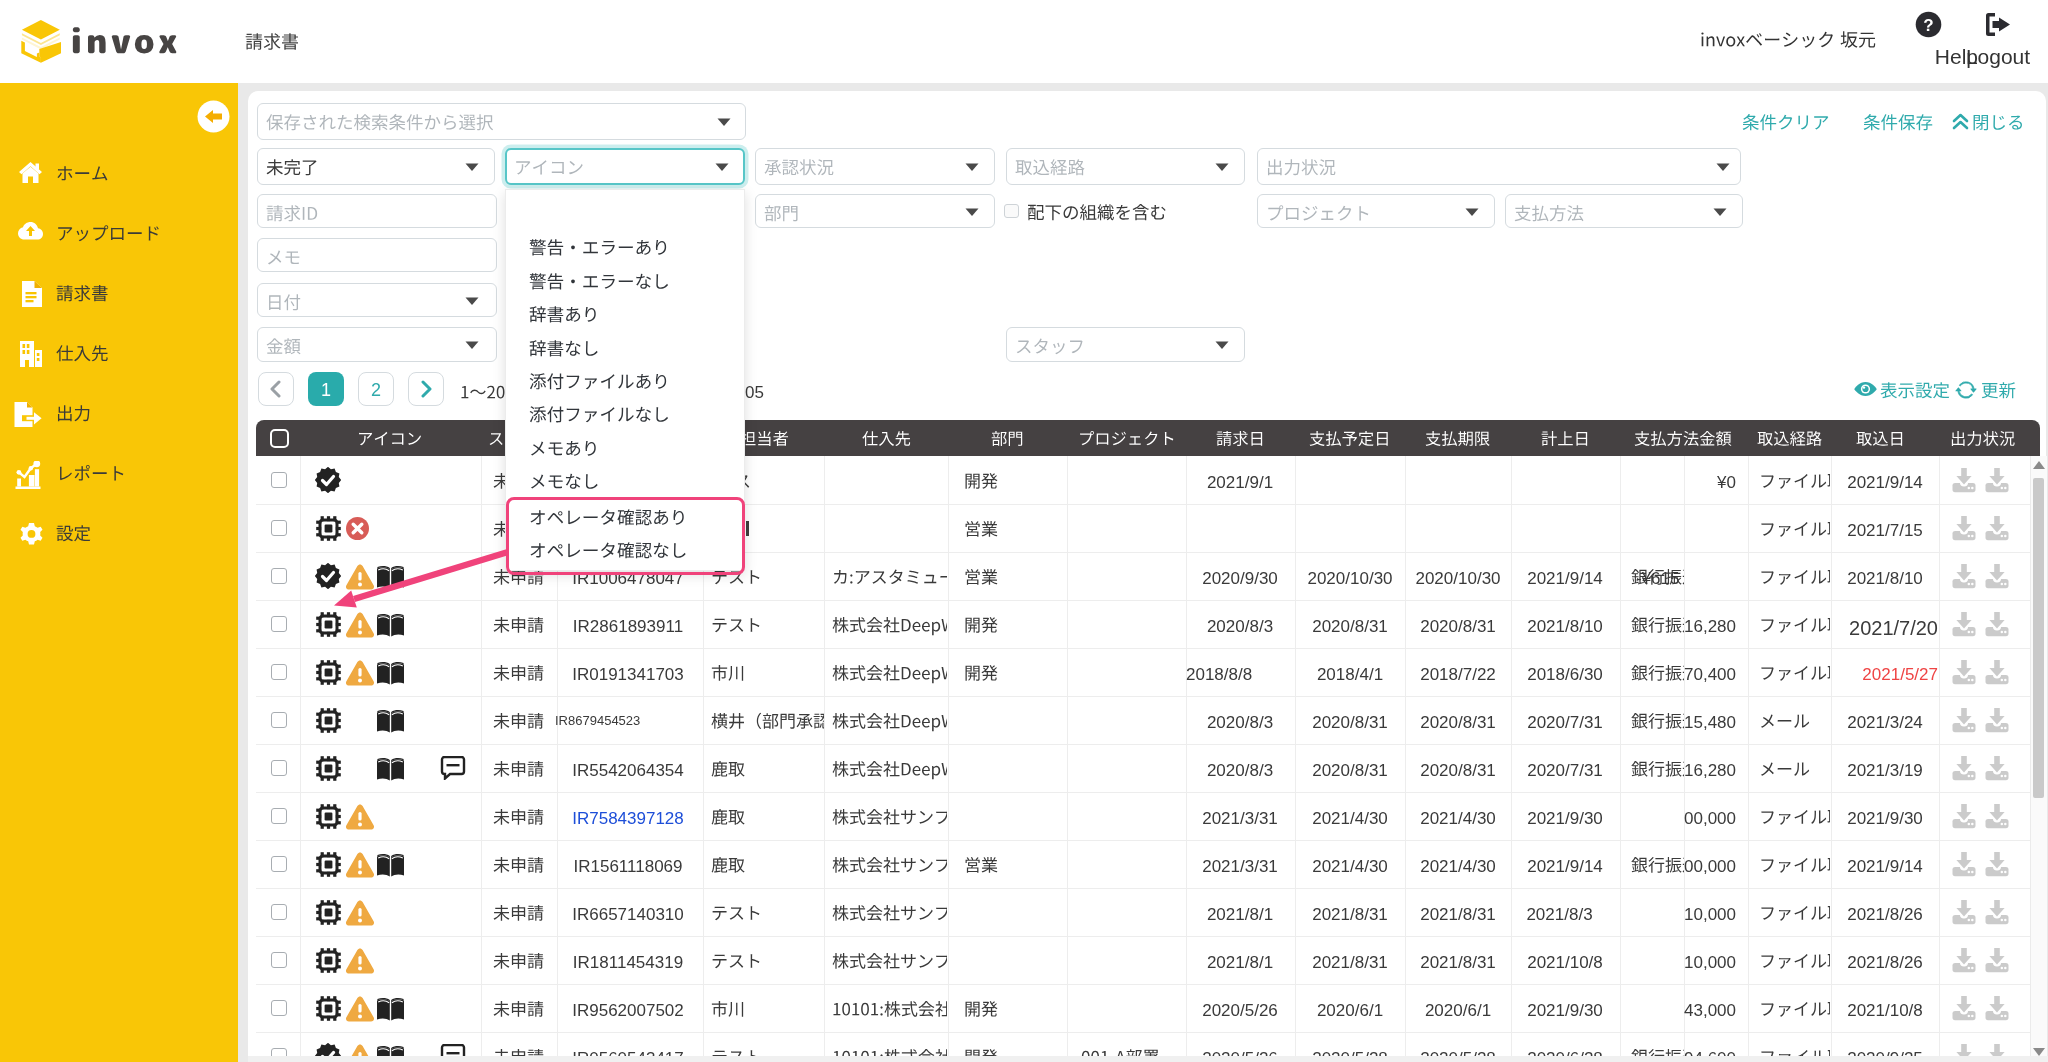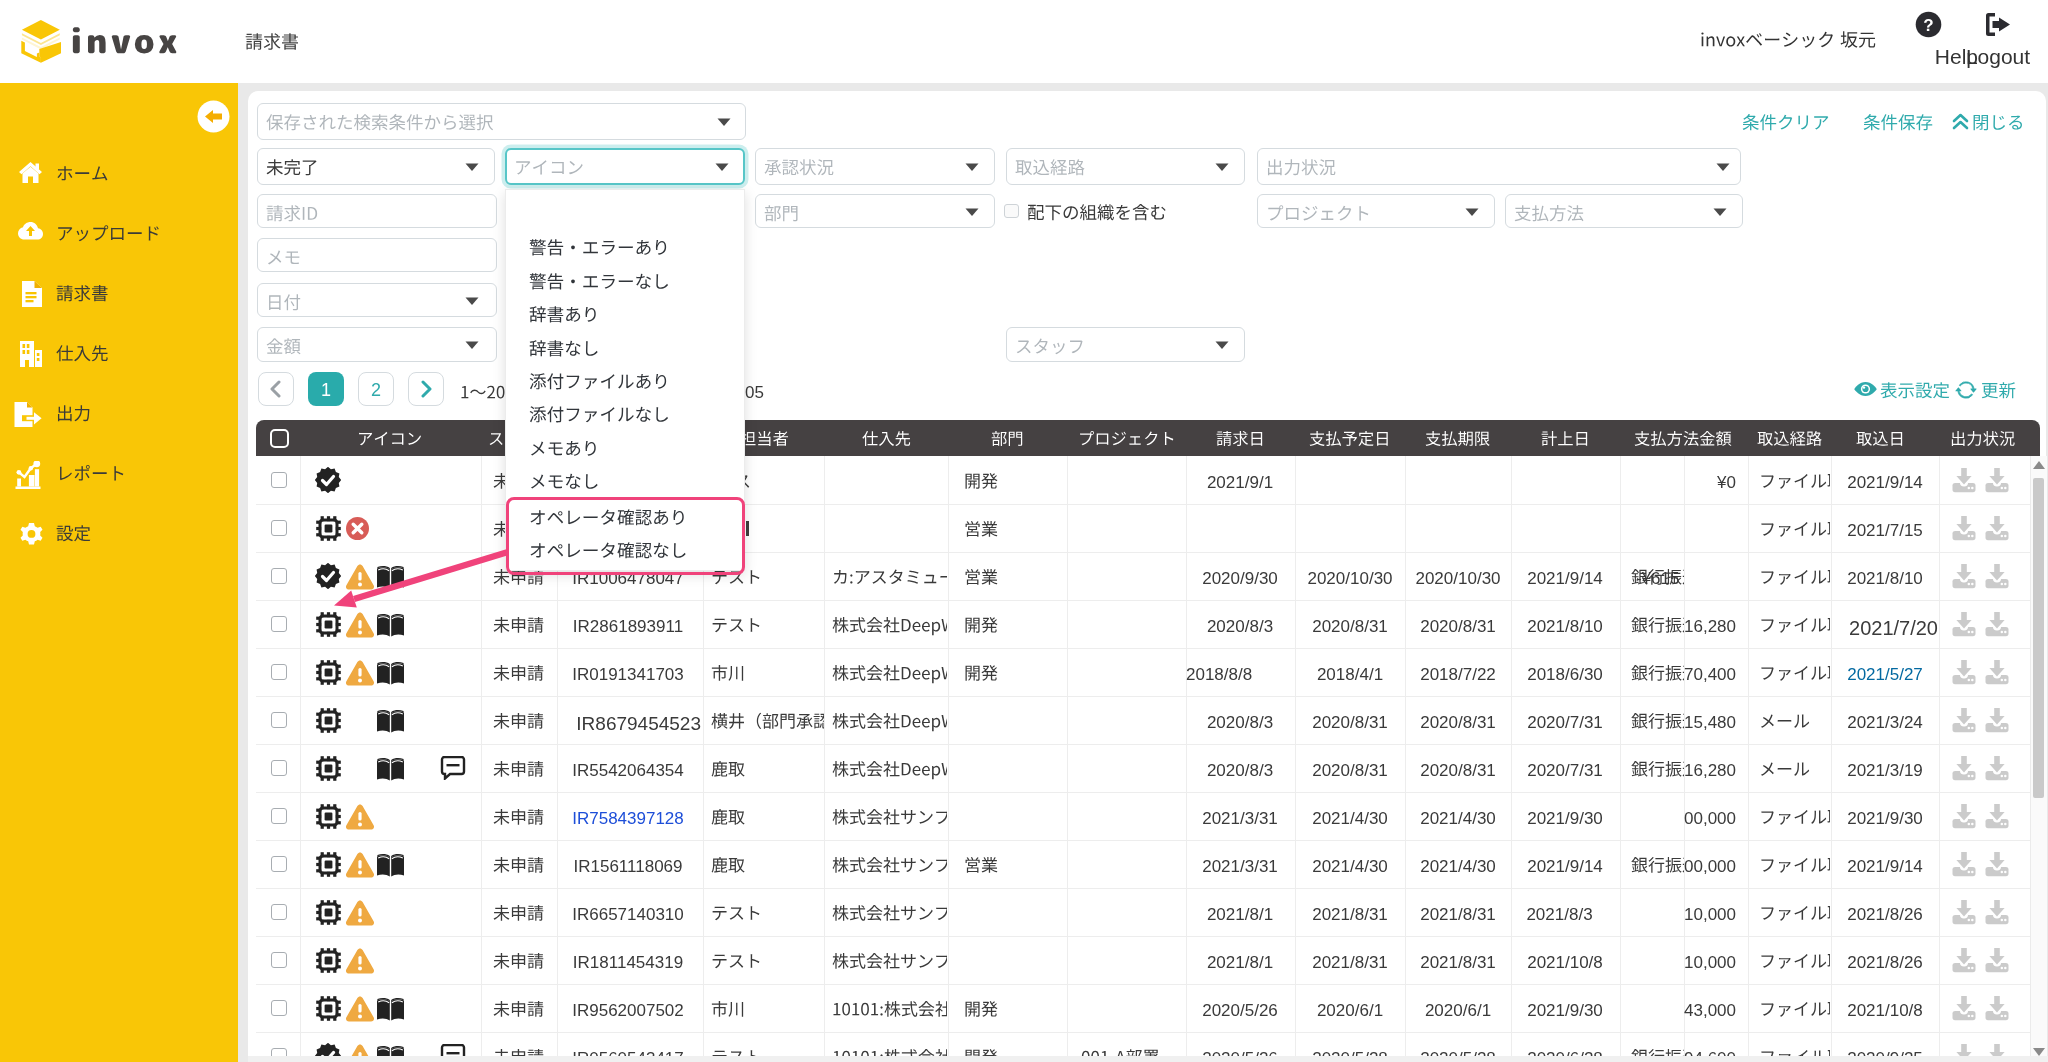--- a/index.html
+++ b/index.html
@@ -1324,21 +1324,21 @@
       <use href="#n58" x="4000"></use>
       <use href="#n59" x="5000"></use>
     </g>
   </svg>
 <div class="lt" style="left:1878.0px;top:45.2px;font-size:21px;color:#333;width:100px;text-align:right;z-index:10">Help</div>
 <div class="lt" style="left:1948.0px;top:45.2px;font-size:21px;color:#333;width:100px;text-align:center;z-index:10">Logout</div>
 <div class="lt" style="left:745px;top:383.1px;font-size:17px;color:#3a3a3a;text-align:left;z-index:10">05</div>
 <div class="lt" style="left:555.0px;top:568.6px;font-size:17px;color:#3a3a3a;width:146px;text-align:center;z-index:10">IR1006478047</div>
 <div class="lt" style="left:555.0px;top:616.6px;font-size:17px;color:#3a3a3a;width:146px;text-align:center;z-index:10">IR2861893911</div>
 <div class="lt" style="left:555.0px;top:664.6px;font-size:17px;color:#3a3a3a;width:146px;text-align:center;z-index:10">IR0191341703</div>
-<div class="lt" style="left:555.0px;top:712.6px;font-size:19px;color:#3a3a3a;width:146px;text-align:right;z-index:10">IR8679454523</div>
+<div class="lt" style="left:555.0px;top:712.6px;font-size:13px;color:#3a3a3a;width:146px;text-align:left;z-index:10">IR8679454523</div>
 <div class="lt" style="left:555.0px;top:760.6px;font-size:17px;color:#3a3a3a;width:146px;text-align:center;z-index:10">IR5542064354</div>
 <div class="lt" style="left:555.0px;top:808.6px;font-size:17px;color:#1d4ed8;width:146px;text-align:center;z-index:10">IR7584397128</div>
 <div class="lt" style="left:555.0px;top:856.6px;font-size:17px;color:#3a3a3a;width:146px;text-align:center;z-index:10">IR1561118069</div>
 <div class="lt" style="left:555.0px;top:904.6px;font-size:17px;color:#3a3a3a;width:146px;text-align:center;z-index:10">IR6657140310</div>
 <div class="lt" style="left:555.0px;top:952.6px;font-size:17px;color:#3a3a3a;width:146px;text-align:center;z-index:10">IR1811454319</div>
 <div class="lt" style="left:555.0px;top:1000.6px;font-size:17px;color:#3a3a3a;width:146px;text-align:center;z-index:10">IR9562007502</div>
 <div class="lt" style="left:555.0px;top:1048.6px;font-size:17px;color:#3a3a3a;width:146px;text-align:center;z-index:10">IR0560543417</div>
 <div class="lt" style="left:1186.0px;top:472.6px;font-size:17px;color:#3a3a3a;width:108px;text-align:center;z-index:10">2021/9/1</div>
 <div class="lt" style="left:1186.0px;top:568.6px;font-size:17px;color:#3a3a3a;width:108px;text-align:center;z-index:10">2020/9/30</div>
 <div class="lt" style="left:1186.0px;top:616.6px;font-size:17px;color:#3a3a3a;width:108px;text-align:center;z-index:10">2020/8/3</div>
@@ -1381,21 +1381,21 @@
 <div class="lt" style="left:1511.0px;top:808.6px;font-size:17px;color:#3a3a3a;width:108px;text-align:center;z-index:10">2021/9/30</div>
 <div class="lt" style="left:1511.0px;top:856.6px;font-size:17px;color:#3a3a3a;width:108px;text-align:center;z-index:10">2021/9/14</div>
 <div class="lt" style="left:1511.0px;top:904.6px;font-size:17px;color:#3a3a3a;width:97px;text-align:center;z-index:10">2021/8/3</div>
 <div class="lt" style="left:1511.0px;top:952.6px;font-size:17px;color:#3a3a3a;width:108px;text-align:center;z-index:10">2021/10/8</div>
 <div class="lt" style="left:1511.0px;top:1000.6px;font-size:17px;color:#3a3a3a;width:108px;text-align:center;z-index:10">2021/9/30</div>
 <div class="lt" style="left:1511.0px;top:1048.6px;font-size:17px;color:#3a3a3a;width:108px;text-align:center;z-index:10">2020/6/28</div>
 <div class="lt" style="left:1832.0px;top:472.6px;font-size:17px;color:#3a3a3a;width:106px;text-align:center;z-index:10">2021/9/14</div>
 <div class="lt" style="left:1832.0px;top:520.6px;font-size:17px;color:#3a3a3a;width:106px;text-align:center;z-index:10">2021/7/15</div>
 <div class="lt" style="left:1832.0px;top:568.6px;font-size:17px;color:#3a3a3a;width:106px;text-align:center;z-index:10">2021/8/10</div>
 <div class="lt" style="left:1832.0px;top:616.6px;font-size:20px;color:#3a3a3a;width:106px;text-align:right;z-index:10">2021/7/20</div>
-<div class="lt" style="left:1832.0px;top:664.6px;font-size:17px;color:#0369a1;width:106px;text-align:center;z-index:10">2021/5/27</div>
+<div class="lt" style="left:1832.0px;top:664.6px;font-size:17px;color:#ef4444;width:106px;text-align:right;z-index:10">2021/5/27</div>
 <div class="lt" style="left:1832.0px;top:712.6px;font-size:17px;color:#3a3a3a;width:106px;text-align:center;z-index:10">2021/3/24</div>
 <div class="lt" style="left:1832.0px;top:760.6px;font-size:17px;color:#3a3a3a;width:106px;text-align:center;z-index:10">2021/3/19</div>
 <div class="lt" style="left:1832.0px;top:808.6px;font-size:17px;color:#3a3a3a;width:106px;text-align:center;z-index:10">2021/9/30</div>
 <div class="lt" style="left:1832.0px;top:856.6px;font-size:17px;color:#3a3a3a;width:106px;text-align:center;z-index:10">2021/9/14</div>
 <div class="lt" style="left:1832.0px;top:904.6px;font-size:17px;color:#3a3a3a;width:106px;text-align:center;z-index:10">2021/8/26</div>
 <div class="lt" style="left:1832.0px;top:952.6px;font-size:17px;color:#3a3a3a;width:106px;text-align:center;z-index:10">2021/8/26</div>
 <div class="lt" style="left:1832.0px;top:1000.6px;font-size:17px;color:#3a3a3a;width:106px;text-align:center;z-index:10">2021/10/8</div>
 <div class="lt" style="left:1832.0px;top:1048.6px;font-size:17px;color:#3a3a3a;width:106px;text-align:center;z-index:10">2020/9/25</div>
 <div class="lt" style="left:1636px;top:472.6px;font-size:17px;color:#3a3a3a;width:100px;text-align:right;z-index:10">¥0</div>
 <div class="lt" style="left:1636px;top:568.6px;font-size:17px;color:#3a3a3a;width:100px;text-align:left;z-index:10">-¥615</div>

